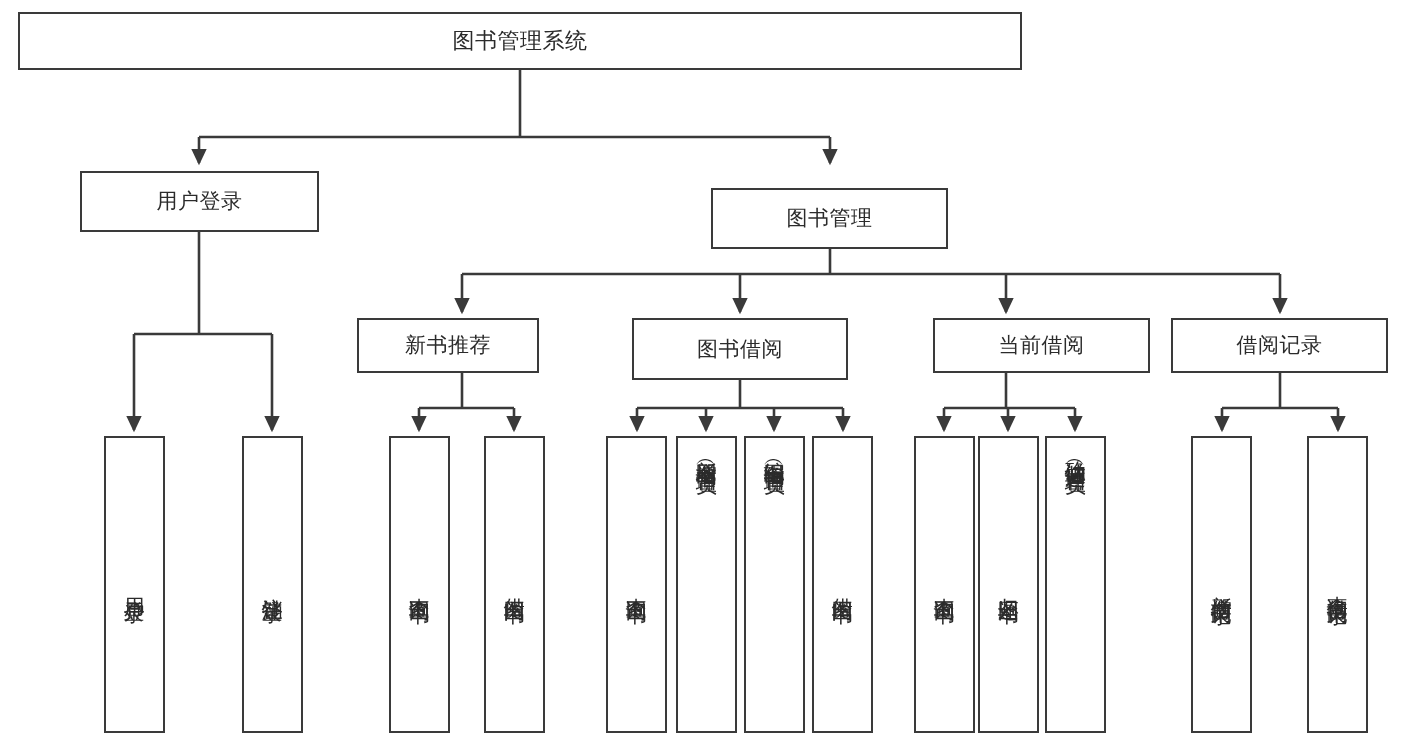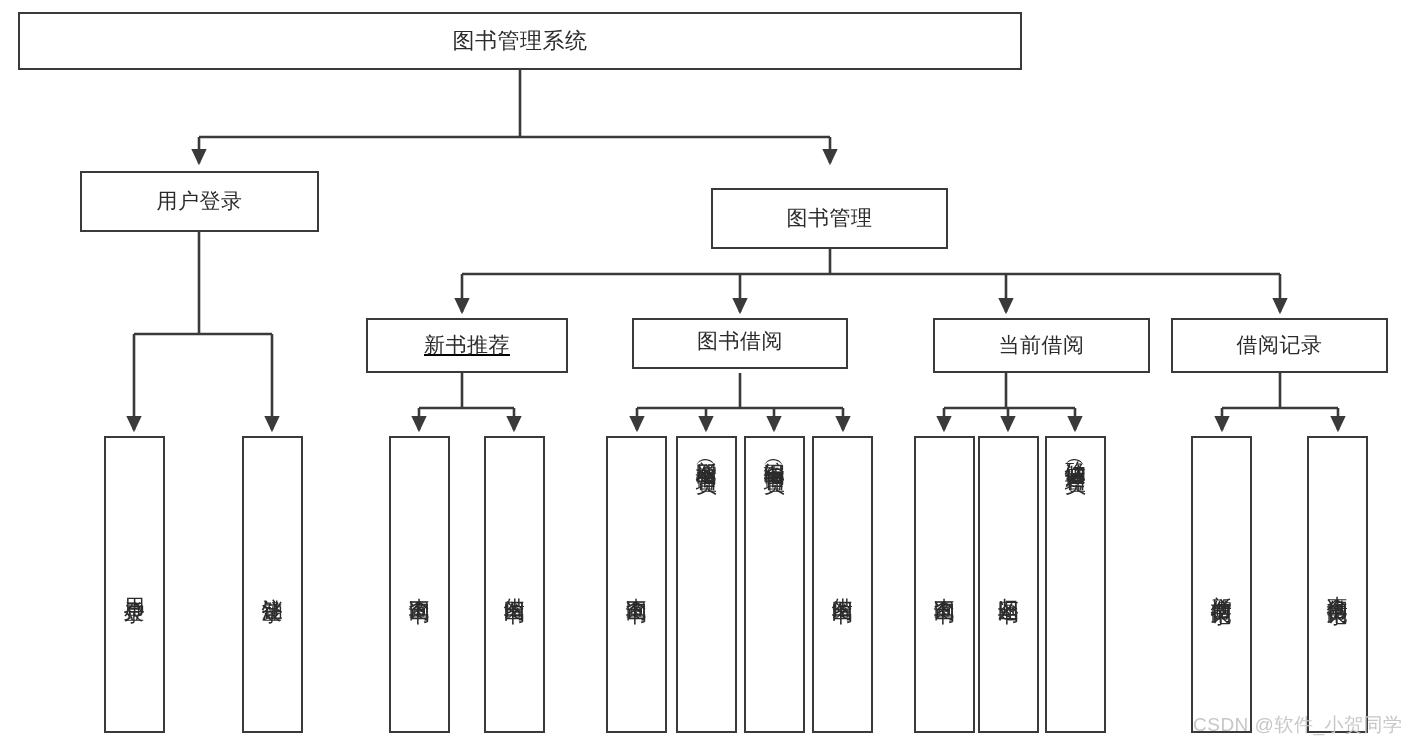--- a/index.html
+++ b/index.html
@@ -124,24 +124,24 @@
     <span class="node-label">图书管理系统</span>
   </div>
 
   <div class="node-box" style="left:80px;top:171px;width:239px;height:61px;">
     <span class="node-label">用户登录</span>
   </div>
   <div class="node-box" style="left:711px;top:171px;width:237px;height:61px;margin-top:17px;">
     <span class="node-label">图书管理</span>
   </div>
 
-  <div class="node-box" style="left:366px;top:318px;width:202px;height:55px;text-decoration:underline;">
+  <div class="node-box" style="left:357px;top:318px;width:182px;height:55px;">
     <span class="node-label">新书推荐</span>
   </div>
-  <div class="node-box" style="left:632px;top:318px;width:216px;height:51px;font-family:Liberation Mono, monospace;">
+  <div class="node-box" style="left:632px;top:318px;width:216px;height:62px;">
     <span class="node-label">图书借阅</span>
   </div>
   <div class="node-box" style="left:901px;top:318px;width:217px;height:55px;margin-left:32px;">
     <span class="node-label">当前借阅</span>
   </div>
   <div class="node-box" style="left:1171px;top:318px;width:217px;height:55px;text-align:right;">
     <span class="node-label">借阅记录</span>
   </div>
 
   <div class="leaf-box mid-text" style="left:104px;top:436px;width:61px;height:297px;">
@@ -181,14 +181,13 @@
     <span class="leaf-label">确认归还（管理员）</span>
   </div>
 
   <div class="leaf-box mid-text" style="left:1191px;top:436px;width:61px;height:297px;">
     <span class="leaf-label">新增借阅记录</span>
   </div>
   <div class="leaf-box mid-text" style="left:1307px;top:436px;width:61px;height:297px;">
     <span class="leaf-label">查询借阅记录</span>
   </div>
 
-  <div id="watermark">CSDN @软件_小贺同学</div>
 </div>
 
 </body></html>

